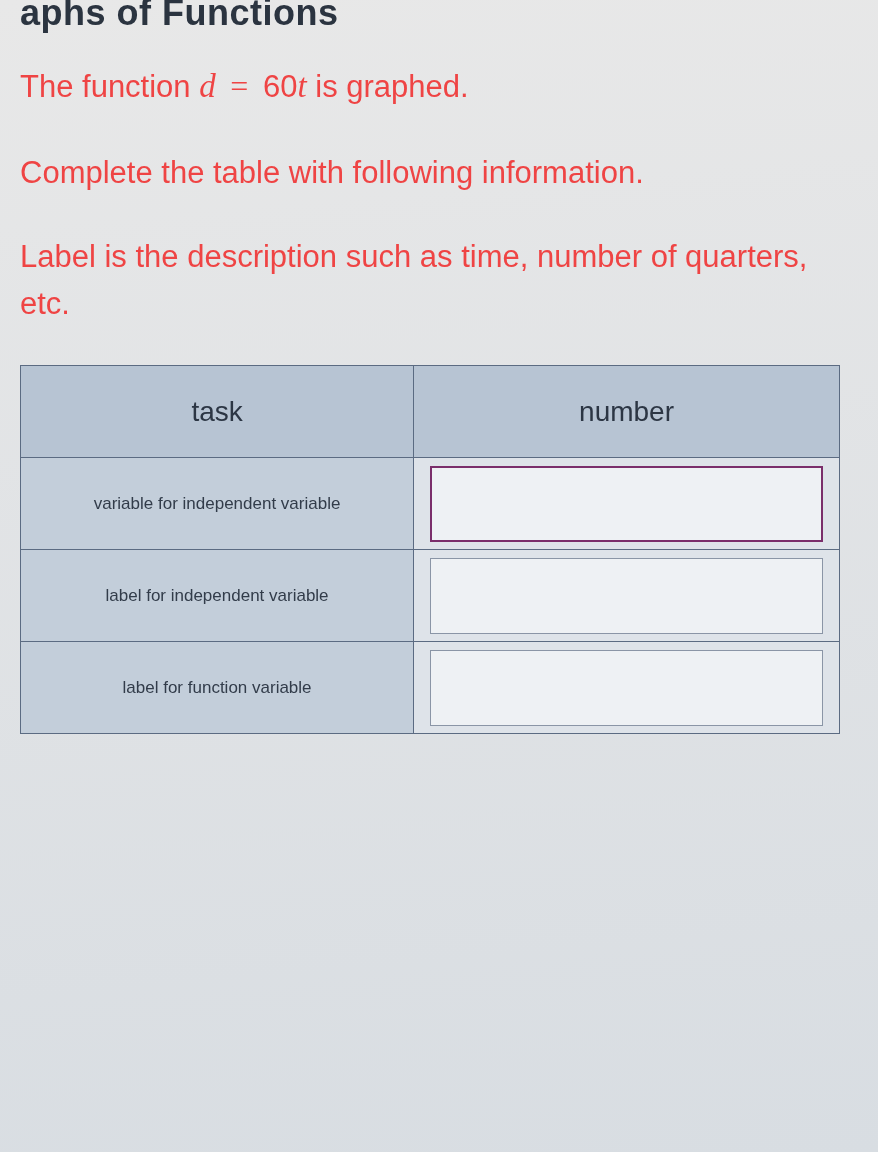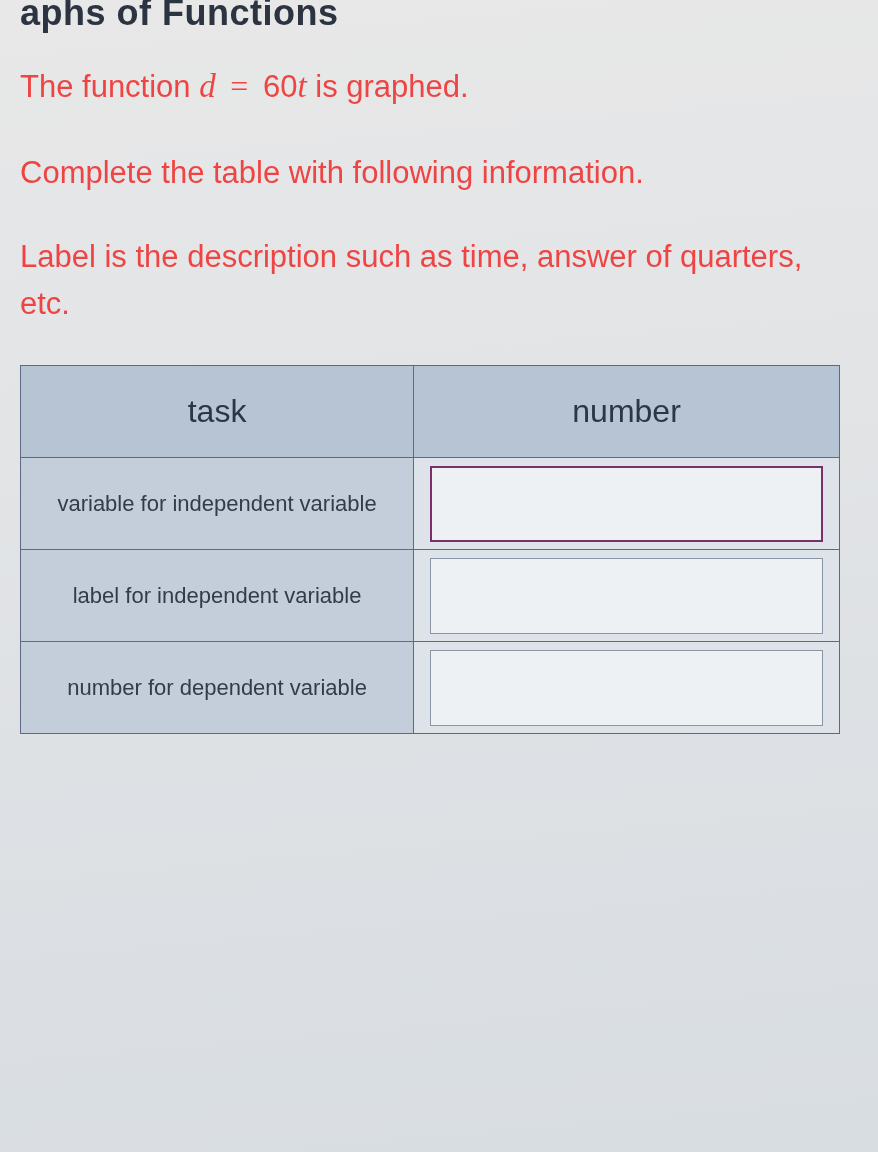--- a/index.html
+++ b/index.html
@@ -39,29 +39,29 @@
     }
     .tbl th, .tbl td {
       border: 1px solid #5b6b82;
       height: 92px;
       padding: 0 16px;
       vertical-align: middle;
     }
     .tbl th {
       background: #b7c4d3;
       font-weight: 400;
-      font-size: 32px;
+      font-size: 28px;
       color: #2c3644;
       text-align: center;
     }
     .tbl th.col-task { width: 48%; }
     .tbl th.col-answer { width: 52%; }
     .task-cell {
       background: #c3ceda;
-      font-size: 22px;
+      font-size: 17px;
       color: #323c4a;
       text-align: center;
     }
     .answer-cell {
       background: #dee3e9;
       text-align: center;
       position: relative;
       padding: 6px;
     }
     .answer-input {
@@ -90,21 +90,21 @@
   <span class="equation">
     <span class="ital">d</span>
     <span class="eq">=</span>
     <span>60</span><span class="ital">t</span>
   </span>
   <span> is graphed.</span>
 </p>
 
 <p class="para">Complete the table with following information.</p>
 
-<p class="para">Label is the description such as time, answer of quarters, etc.</p>
+<p class="para">Label is the description such as time, number of quarters, etc.</p>
 
 <table class="tbl">
   <thead>
     <tr>
       <th class="col-task">task</th>
       <th class="col-answer">number</th>
     </tr>
   </thead>
   <tbody>
     <tr>
@@ -113,19 +113,19 @@
         <input class="answer-input active" value="" style="">
       </td>
     </tr>
     <tr>
       <td class="task-cell">label for independent variable</td>
       <td class="answer-cell">
         <input class="answer-input" value="" style="">
       </td>
     </tr>
     <tr>
-      <td class="task-cell">number for  dependent variable</td>
+      <td class="task-cell">label for  function variable</td>
       <td class="answer-cell">
         <input class="answer-input" value="" style="">
       </td>
     </tr>
   </tbody>
 </table>
 
 </body></html>

